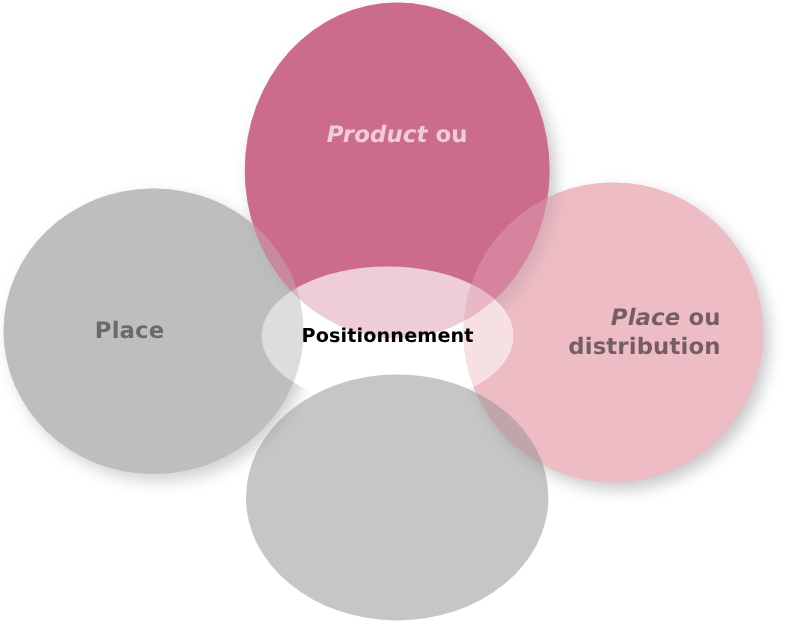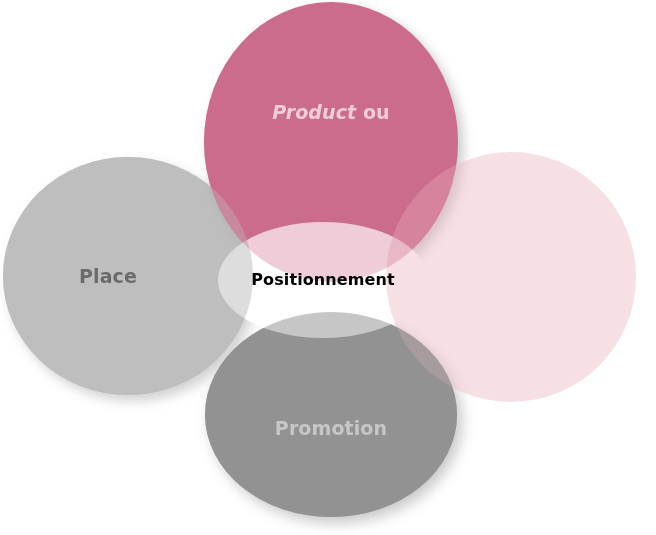--- a/index.html
+++ b/index.html
@@ -155,28 +155,28 @@
 </style>
 </head>
 <body>
 
 <div id="diagram-canvas">
 
   <div class="venn-circle" id="circle-prix">
     <span class="venn-label">Place</span>
   </div>
 
+  <div class="venn-circle" id="circle-place">
+    <span class="venn-label"><em class="em">Place</em><span> ou</span><br><span>distribution</span></span>
+  </div>
 
   <div class="venn-circle" id="circle-product">
     <span class="venn-label"><em class="em">Product</em><span> ou</span><br></span>
   </div>
 
-  <div class="venn-circle" id="circle-promotion">
-    <span class="venn-label">Promotion</span>
-  </div>
 
   <div class="venn-circle" id="circle-center"></div>
 
   <div class="venn-overlay" id="overlay-prix"></div>
   <div class="venn-overlay" id="overlay-place"></div>
   <div class="venn-overlay" id="overlay-product"></div>
   <div class="venn-overlay" id="overlay-promotion"></div>
 
   <div class="center-text-layer">
     <span class="venn-label">Positionnement</span>

